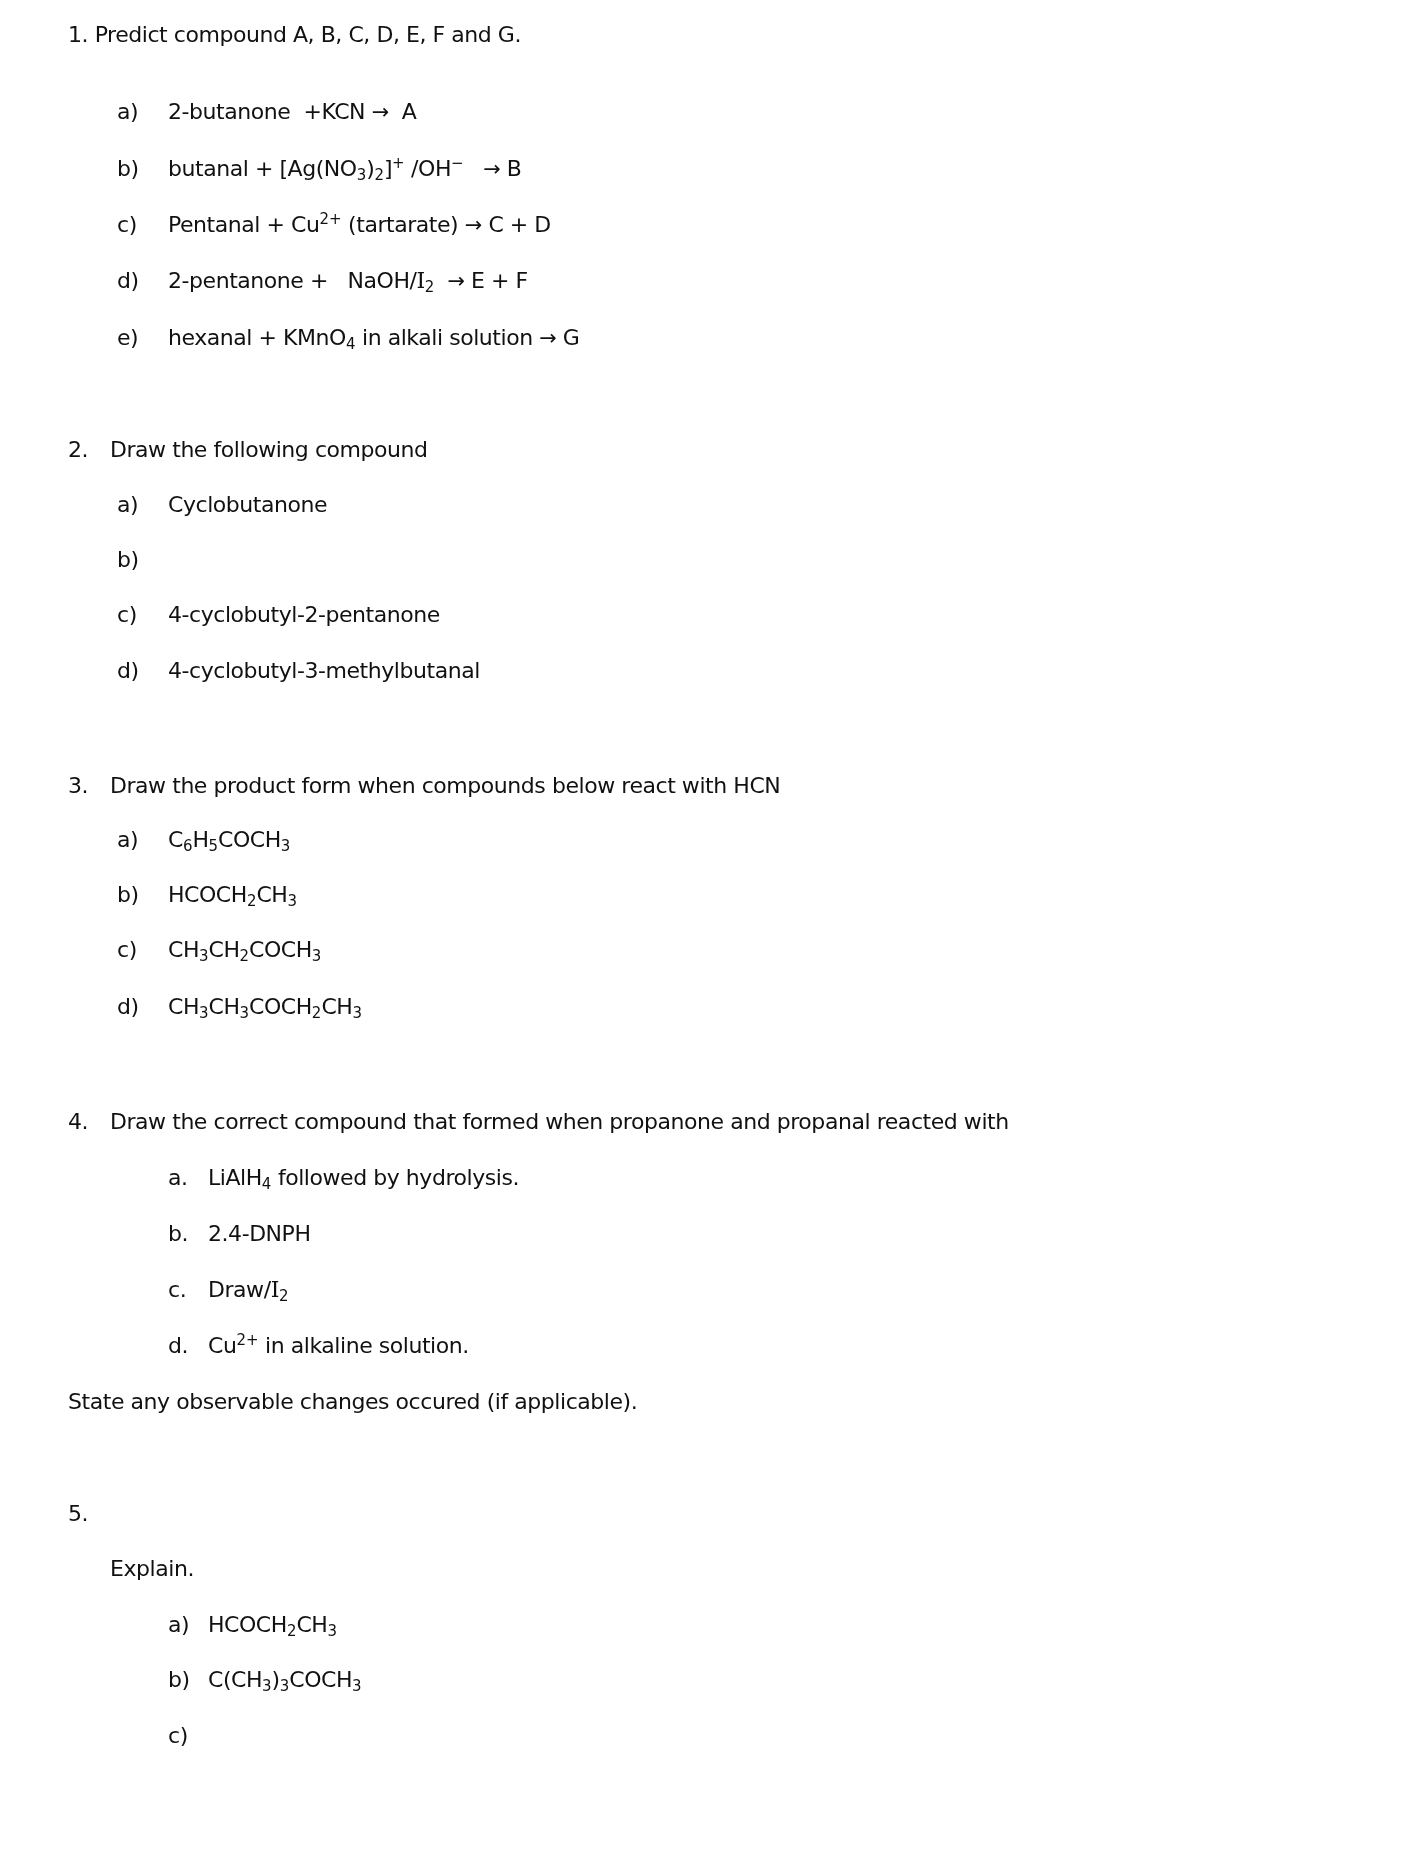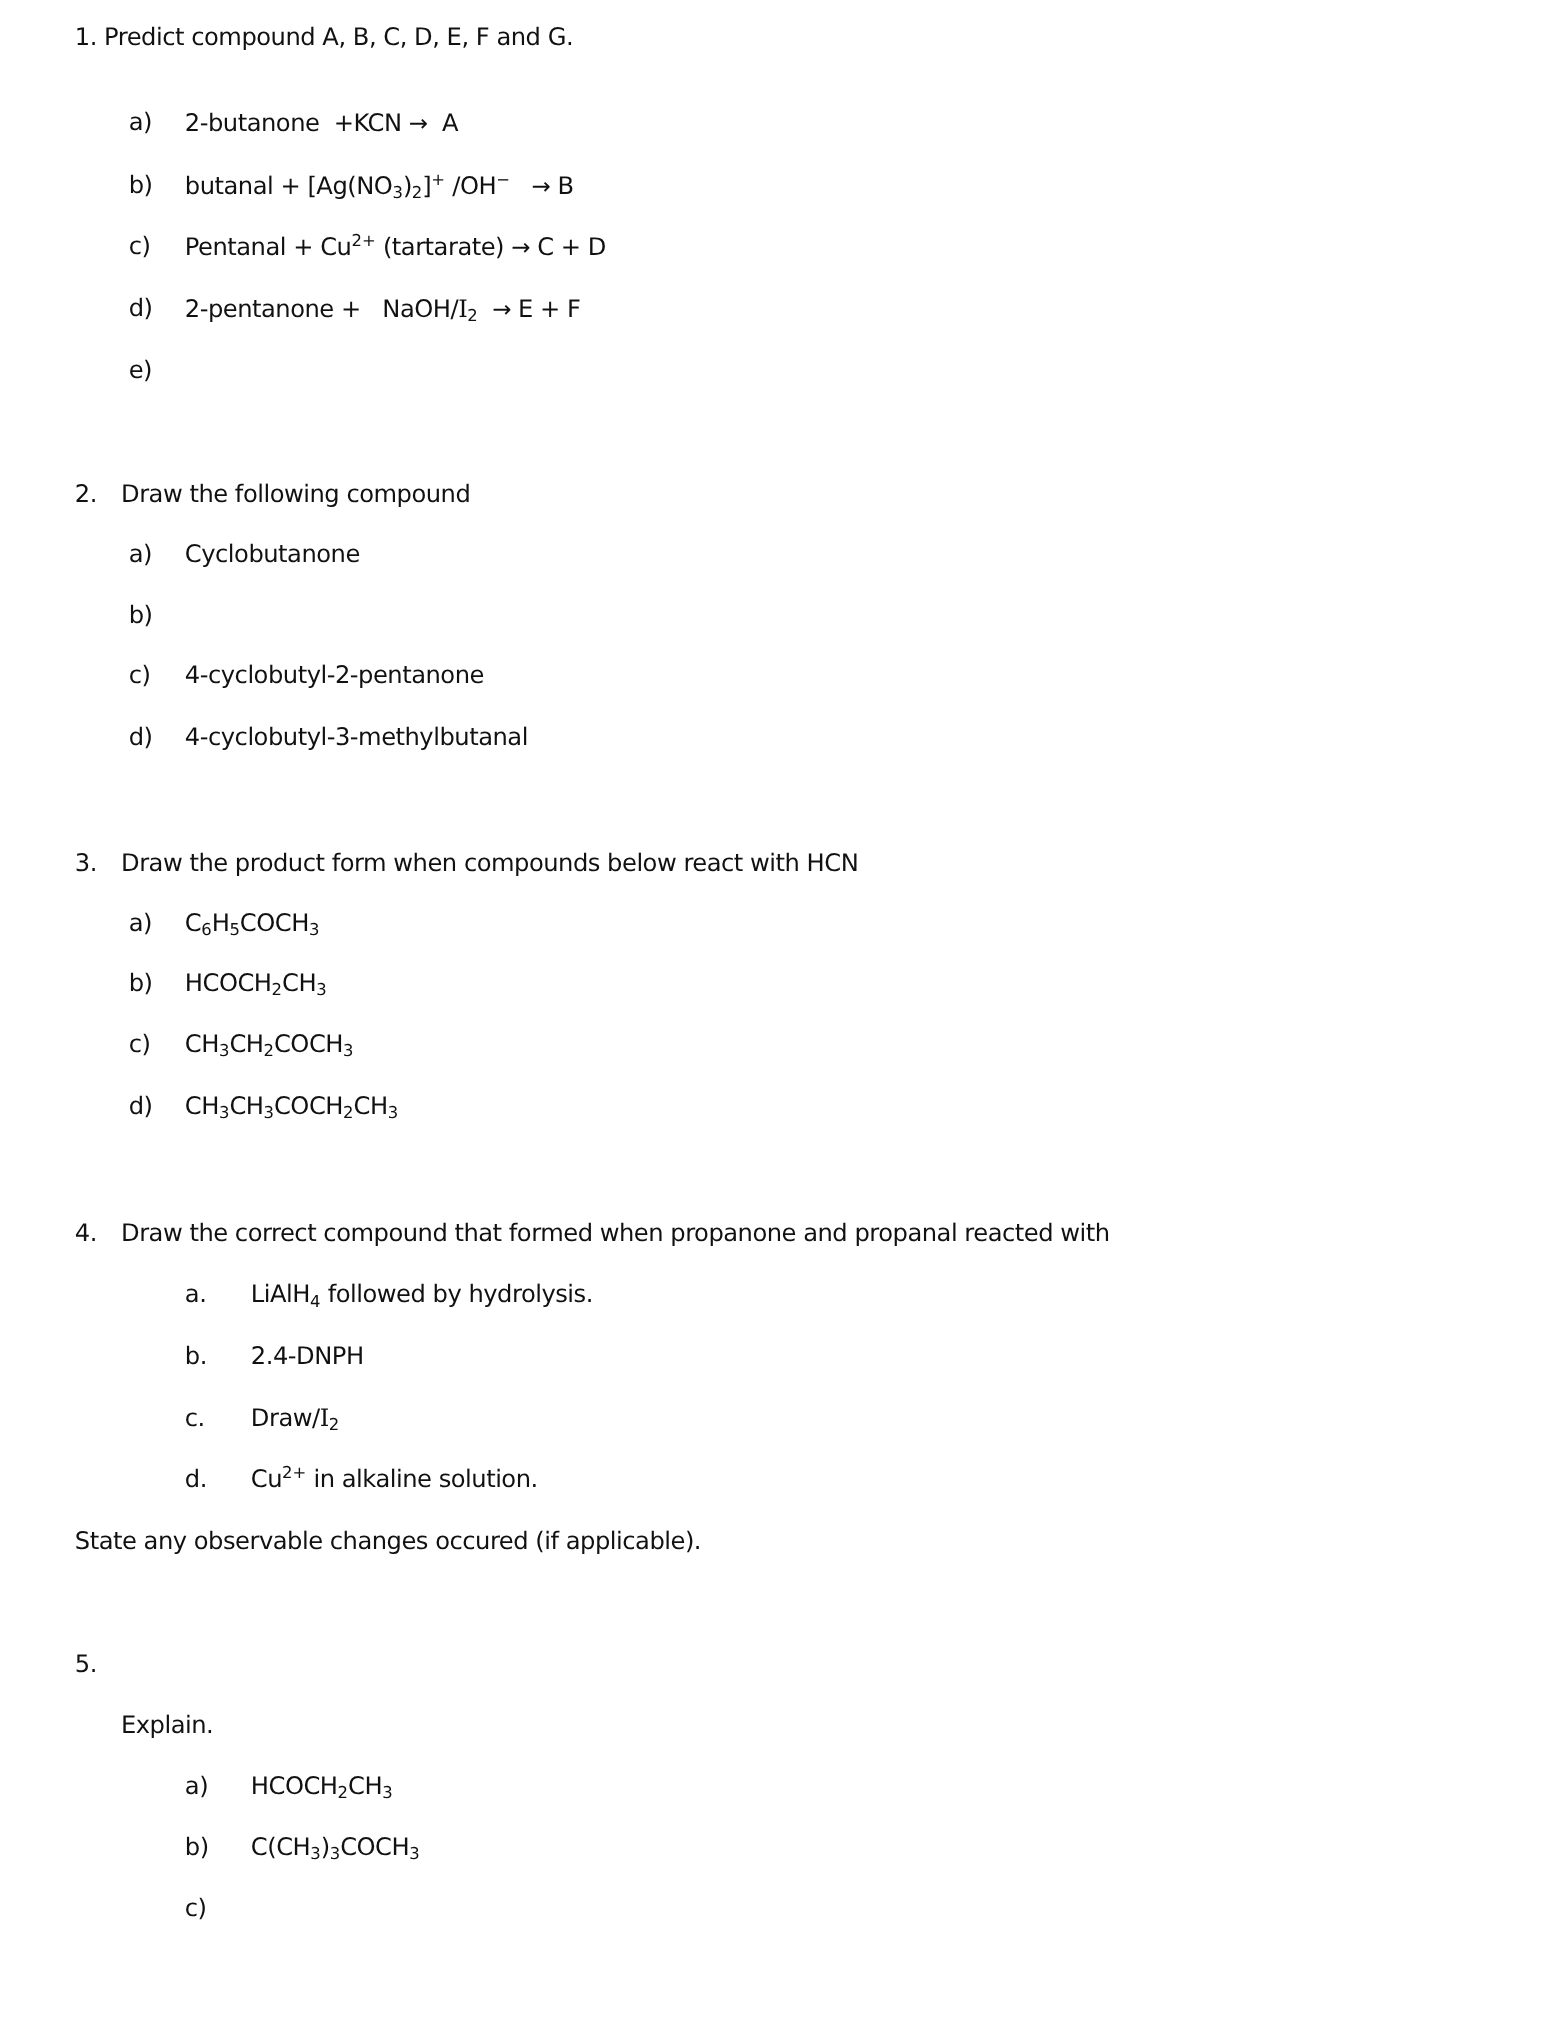--- a/index.html
+++ b/index.html
@@ -8,21 +8,21 @@
     font-family: "DejaVu Sans", sans-serif; color: #111111;
   }
   .line {
     position: absolute; height: 40px; line-height: 40px; white-space: pre;
     font-size: 22px; letter-spacing: -0.45px;
   }
   .num { position: absolute; left: 68px; }
   .lab1 { position: absolute; left: 117px; }
   .txt1 { position: absolute; left: 168px; text-align: right; }
   .lab2 { position: absolute; left: 168px; }
-  .txt2 { position: absolute; left: 228px; }
+  .txt2 { position: absolute; left: 208px; }
   .titletxt { position: absolute; left: 110px; }
   .full { position: absolute; left: 68px; }
   .row { position: absolute; left: 0; right: 0; height: 40px; }
   sub, sup { font-size: 0.68em; line-height: 0; letter-spacing: 0; }
   sub { vertical-align: -0.25em; }
   sup { vertical-align: 0.55em; }
   .arrow { font-size: 0.95em; }
   .serif-i { font-family: "DejaVu Serif", serif; }
 </style>
 </head>
@@ -42,20 +42,21 @@
 <div class="row" style="top:205px;">
   <span class="line lab1">c)</span>
   <span class="line txt1"><span>Pentanal + Cu</span><sup>2+</sup><span> (tartarate) </span><span class="arrow">→</span><span> C + D</span></span>
 </div>
 <div class="row" style="top:261px;">
   <span class="line lab1">d)</span>
   <span class="line txt1"><span>2-pentanone +   NaOH/</span><span class="serif-i">I</span><sub>2</sub><span>  </span><span class="arrow">→</span><span> E + F</span></span>
 </div>
 <div class="row" style="top:318px;">
   <span class="line lab1">e)</span>
+  <span class="line txt1"><span>hexanal + KMnO</span><sub>4</sub><span> in alkali solution </span><span class="arrow">→</span><span> G</span></span>
 </div>
 
 <div class="row" style="top:430px;">
   <span class="line num">2.</span>
   <span class="line titletxt">Draw the following compound</span>
 </div>
 <div class="row" style="top:485px;">
   <span class="line lab1">a)</span>
   <span class="line txt1">Cyclobutanone</span>
 </div>

